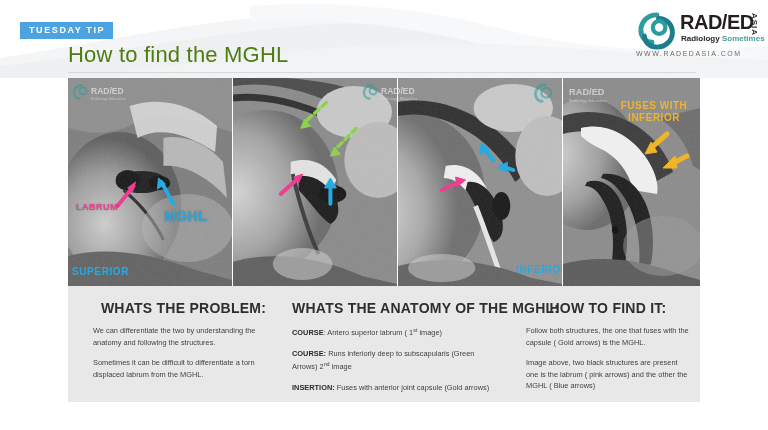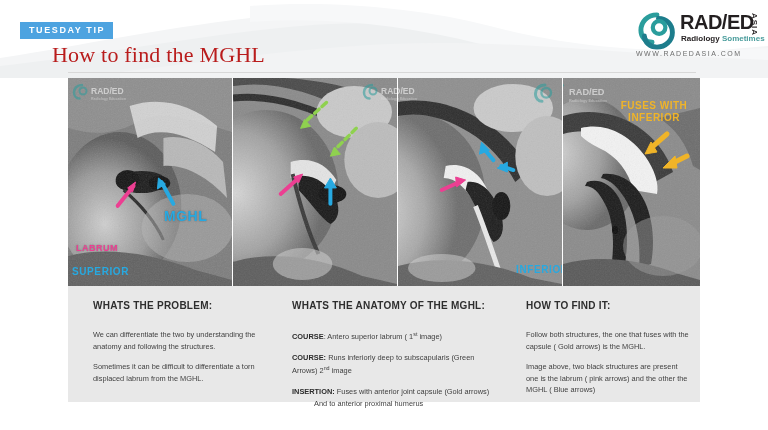--- a/index.html
+++ b/index.html
@@ -46,27 +46,27 @@
     font-size: 9px;
     font-weight: bold;
     letter-spacing: 1.6px;
     padding: 3px 8px 3px 9px;
     line-height: 11px;
     font-family: "Liberation Sans", sans-serif;
   }
 
   .slide-title {
     position: absolute;
-    left: 52px;
+    left: 68px;
     top: 42px;
     font-size: 22px;
-    color: #b91c1c;
+    color: #4d7c0f;
     font-weight: normal;
     letter-spacing: 0.2px;
-    font-family: Liberation Serif, serif;
+    font-family: Liberation Sans, sans-serif;
     white-space: nowrap;
   }
 
   
   .logo-block {
     position: absolute;
     right: 8px;
     top: 8px;
     width: 160px;
     height: 62px;
@@ -175,21 +175,20 @@
   .ann-pink  { color: #ec3f92; }
   .ann-blue  { color: #27a9e1; }
   .ann-gold  { color: #f0b428; }
   .ann-cyan  { color: #27a9e1; }
 
   .lbl-labrum {
     left: 8px; top: 124px;
     font-size: 9px;
     letter-spacing: 0.5px;
     text-shadow: 0 0 2px rgba(0,0,0,.35);
-    margin-top: 41px;
   }
   .lbl-mghl {
     left: 96px; top: 130px;
     font-size: 14px;
     letter-spacing: 0.5px;
     text-shadow: 0 0 2px rgba(0,0,0,.35);
   }
   .lbl-superior {
     left: 4px; top: 188px;
     font-size: 10px;
@@ -232,26 +231,27 @@
     position: relative;
     padding: 14px 10px 0 0;
     font-family: "Liberation Sans", sans-serif;
     color: #3a3a3a;
   }
   .col-1 { width: 216px; padding-left: 25px; }
   .col-2 { width: 222px; padding-left: 8px; }
   .col-3 { width: 194px; padding-left: 20px; }
 
   .col-head {
-    font-size: 10px;
+    font-size: 14px;
     font-weight: bold;
     color: #2e2e2e;
     letter-spacing: 0.25px;
-    margin-bottom: 18px;
+    margin-bottom: 9px;
     white-space: nowrap;
+    text-align: center;
   }
 
   .col-body {
     font-size: 7.4px;
     line-height: 11.5px;
     color: #3f3f3f;
   }
   .col-body p { margin-bottom: 9px; }
   .col-body p:last-child { margin-bottom: 0; }
   .col-body b { color: #2b2b2b; font-weight: bold; }
@@ -521,21 +521,21 @@
         <p>We can differentiate the two by understanding the anatomy and following the structures.</p>
         <p>Sometimes it can be difficult to differentiate a torn displaced labrum from the MGHL.</p>
       </div>
     </div>
 
     <div class="col col-2">
       <div class="col-head">WHATS THE ANATOMY OF THE MGHL:</div>
       <div class="col-body">
         <p><b>COURSE</b><span>: Antero superior labrum ( 1</span><sup>st</sup><span> image)</span></p>
         <p><b>COURSE:</b><span> Runs inferiorly deep  to subscapularis (Green Arrows) 2</span><sup>nd</sup><span> image</span></p>
-        <p><b>INSERTION:</b><span>  Fuses with anterior joint capsule (Gold arrows)</span><span class="indent">And to anterior proximal humerus</span></p>
+        <p><b>INSERTION:</b><span>  Fuses with anterior joint capsule (Gold arrows)</span></p>
       </div>
     </div>
 
     <div class="col col-3">
       <div class="col-head">HOW TO FIND IT:</div>
       <div class="col-body">
         <p>Follow both structures, the one that fuses with the capsule ( Gold arrows) is the MGHL.</p>
         <p>Image above, two black structures are present one is the labrum ( pink arrows) and the other the MGHL ( Blue arrows)</p>
       </div>
     </div>

